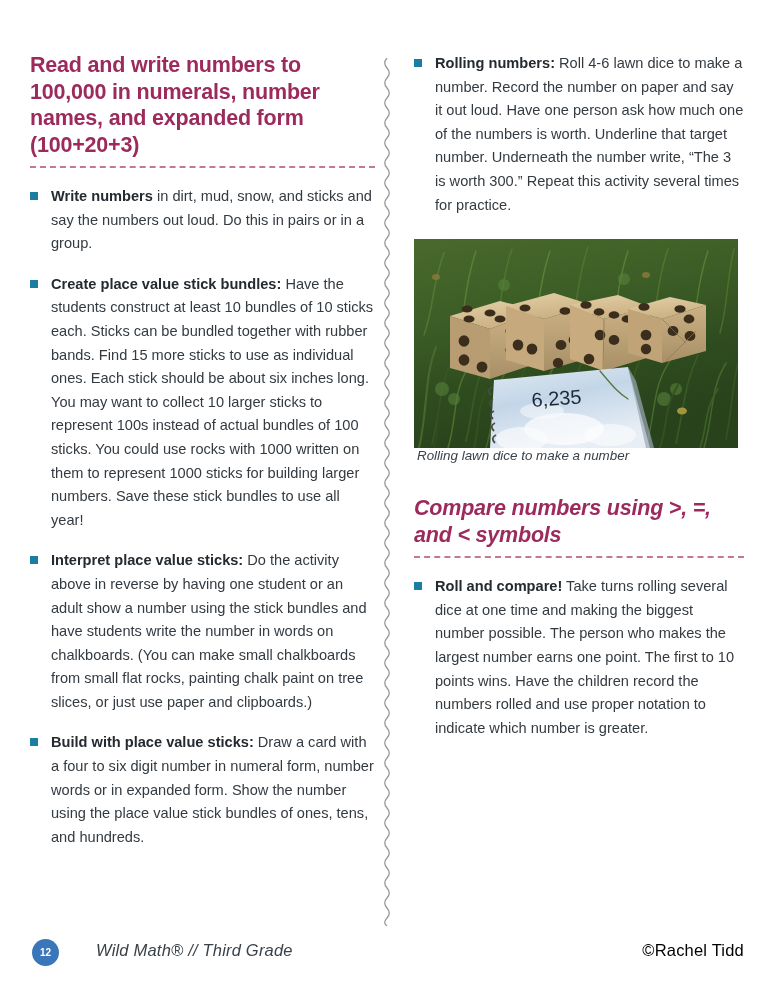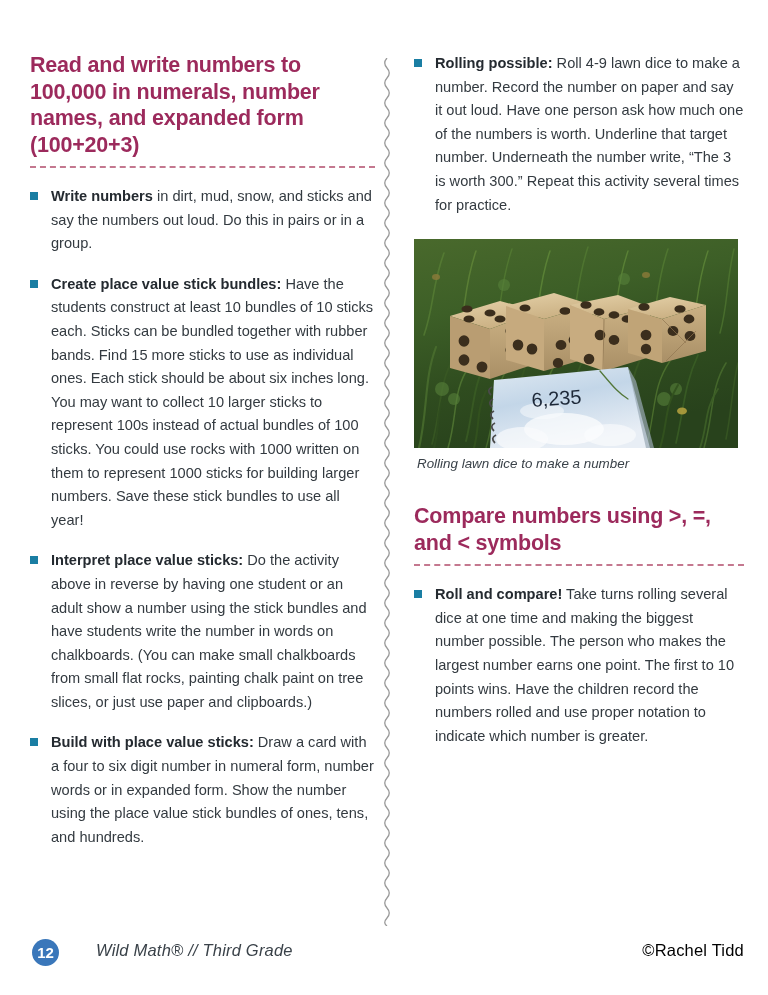--- a/index.html
+++ b/index.html
@@ -95,42 +95,42 @@
     width: 324px;
     height: 209px;
     overflow: hidden;
     background: #3c5a28;
   }
   .photo svg { display: block; }
   .caption {
     font-style: italic;
     font-size: 13.4px;
     color: #3a4249;
-    margin-top: 8px;
+    margin-top: 0;
     margin-left: 3px;
   }
 
   
   .footer {
     position: absolute;
     left: 0;
     right: 0;
     bottom: 22px;
     height: 34px;
   }
   .page-badge {
     position: absolute;
     left: 32px;
     top: 0;
     width: 27px;
     height: 27px;
     border-radius: 50%;
     background: #3a77ba;
     color: #ffffff;
-    font-size: 15px;
+    font-size: 10px;
     font-weight: bold;
     display: flex;
     align-items: center;
     justify-content: center;
   }
   .footer-title {
     position: absolute;
     left: 88px;
     top: 2px;
     font-size: 16.5px;
@@ -177,21 +177,21 @@
       <li>
         <span class="sq"></span><span class="lead">Build with place value sticks:</span><span> Draw a card with a four to six digit number in numeral form, number words or in expanded form. Show the number using the place value stick bundles of ones, tens, and hundreds.</span>
       </li>
     </ul>
   </div>
 
   <div class="col col-right">
 
     <ul class="bullets" style="margin-top:-17px;">
       <li>
-        <span class="sq"></span><span class="lead">Rolling possible:</span><span> Roll 4-9 lawn dice to make a number. Record the number on paper and say it out loud. Have one person ask how much one of the numbers is worth. Underline that target number. Underneath the number write, “The 3 is worth 300.” Repeat this activity several times for practice.</span>
+        <span class="sq"></span><span class="lead">Rolling numbers:</span><span> Roll 4-6 lawn dice to make a number. Record the number on paper and say it out loud. Have one person ask how much one of the numbers is worth. Underline that target number. Underneath the number write, “The 3 is worth 300.” Repeat this activity several times for practice.</span>
       </li>
     </ul>
 
     <div class="photo-wrap">
       <div class="photo">
         <svg width="324" height="209" viewBox="0 0 324 209" xmlns="http://www.w3.org/2000/svg" aria-hidden="true">
           <defs>
             <linearGradient id="grassG" x1="0" y1="0" x2="0.3" y2="1">
               <stop offset="0%" stop-color="#49692c"></stop>
               <stop offset="35%" stop-color="#3d5f27"></stop>
@@ -346,21 +346,21 @@
             <path d="M246 209 C254 184 250 168 264 146" stroke="#33521f" stroke-width="2" fill="none"></path>
             <path d="M286 209 C294 186 290 170 304 150" stroke="#3d5f27" stroke-width="1.8" fill="none"></path>
             <path d="M20 209 C26 188 22 174 30 158" stroke="#2f4c1f" stroke-width="2" fill="none"></path>
             <path d="M186 132 C198 146 204 154 214 160" stroke="#4d7230" stroke-width="1.3" fill="none"></path>
           </g>
         </svg>
       </div>
       <div class="caption">Rolling lawn dice to make a number</div>
     </div>
 
-    <h1 class="heading" style="margin-top:32px;">Compare numbers using &gt;, =, and &lt; symbols</h1>
+    <h1 class="heading" style="margin-top:32px;font-style:italic;">Compare numbers using &gt;, =, and &lt; symbols</h1>
     <hr class="heading-rule">
 
     <ul class="bullets">
       <li>
         <span class="sq"></span><span class="lead">Roll and compare!</span><span> Take turns rolling several dice at one time and making the biggest number possible. The person who makes the largest number earns one point. The first to 10 points wins. Have the children record the numbers rolled and use proper notation to indicate which number is greater.</span>
       </li>
     </ul>
   </div>
 
   <div class="footer">

